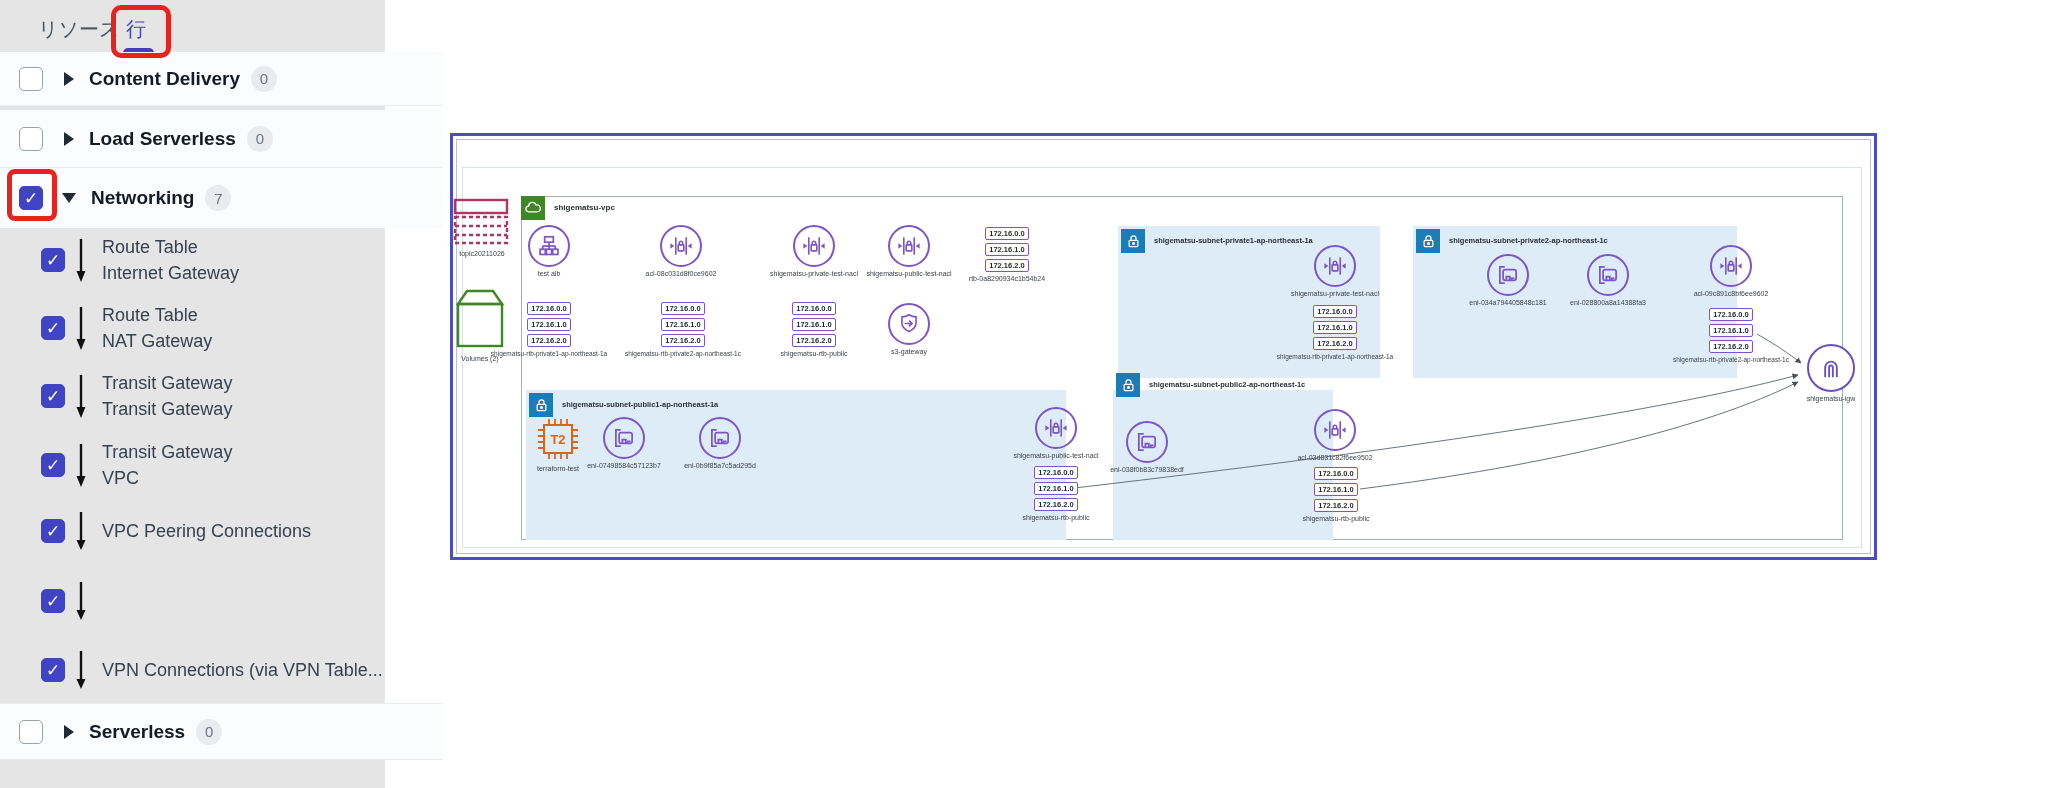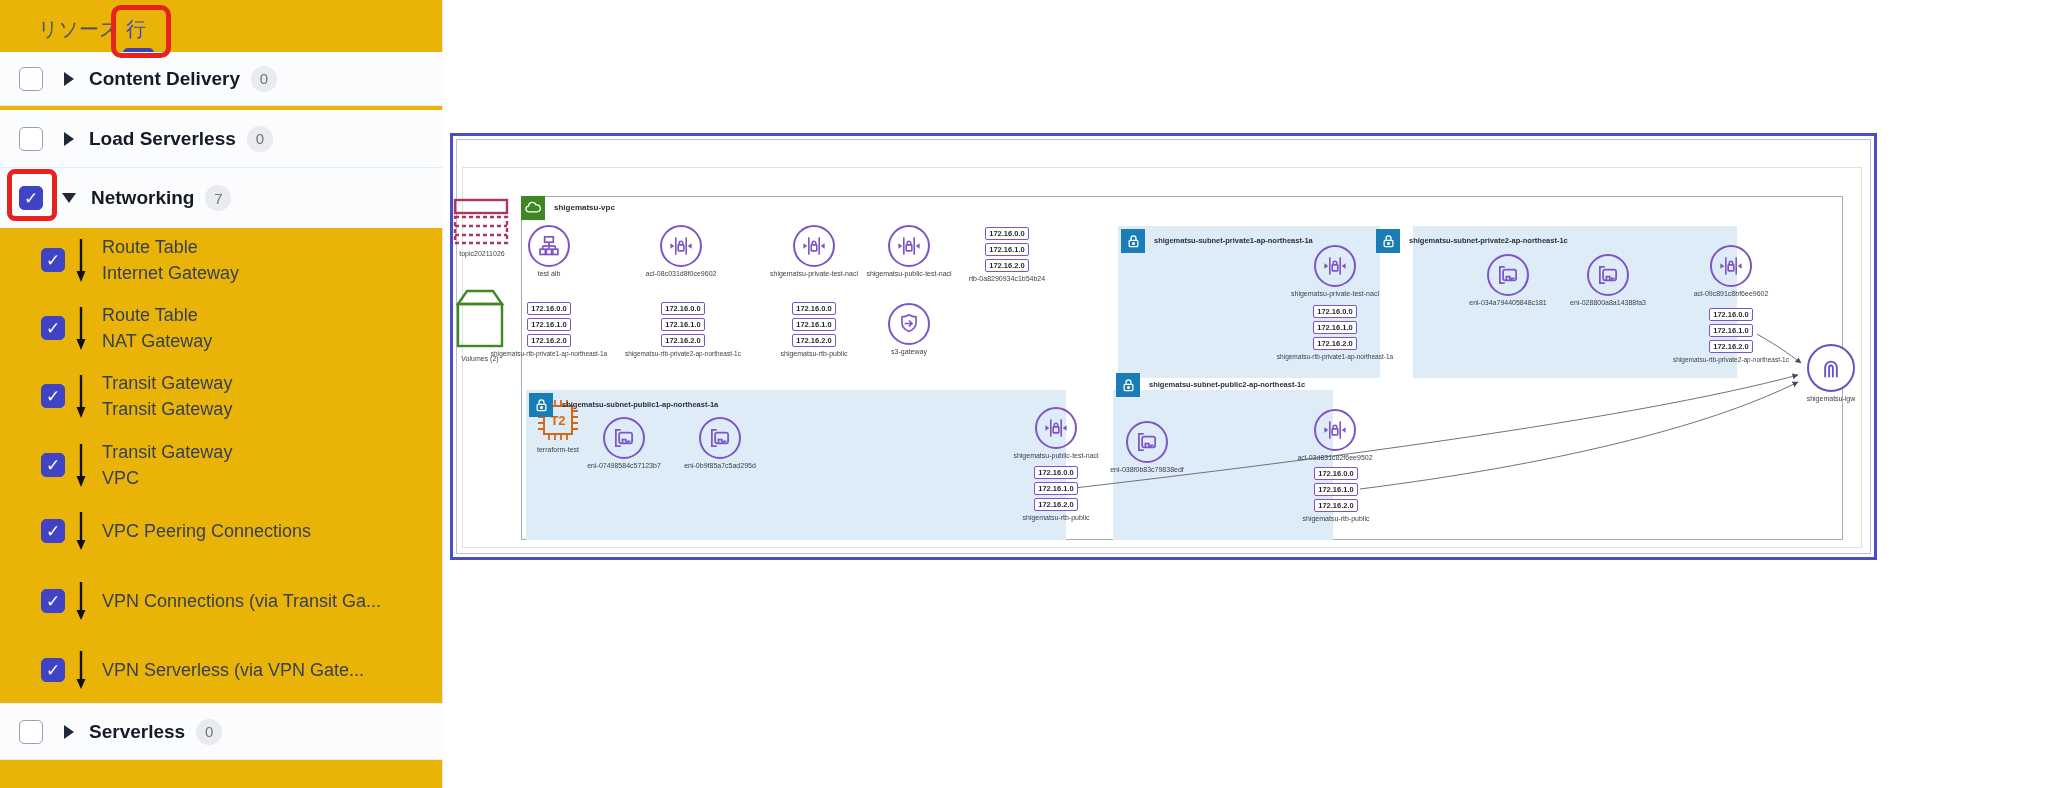--- a/index.html
+++ b/index.html
@@ -6,21 +6,21 @@
     --purple:#7d55c7; --frame:#4b4ec2; --red:#e8231f; --indigo:#4044c4;
     --subnet:#ddecf7; --subhdr:#1b7db6; --green:#3f8624; --orange:#d86613;
     --magenta:#b0355c; --txt:#3a3f47;
   }
   *{box-sizing:border-box;margin:0;padding:0}
   html,body{width:2048px;height:788px;overflow:hidden;background:#fff;
     font-family:"Liberation Sans","DejaVu Sans",sans-serif;}
   #app{position:relative;width:2048px;height:788px;background:#fff}
 
   
-  #sidebar{position:absolute;left:0;top:0;width:443px;height:788px;background:#eab308;border-right:1px solid #e3e6ea}
+  #sidebar{position:absolute;left:0;top:0;width:385px;height:788px;background:#e5e5e5;border-right:1px solid #e3e6ea}
   .tab{position:absolute;top:16px;font-size:20px}
   .tab-underline{position:absolute;left:123px;top:48px;width:31px;height:9px;background:#3d41b4;border-radius:5px 5px 0 0}
   .tabs-divider{position:absolute;left:0;top:53px;width:443px;height:1px;background:#e5e7eb}
   .anno{position:absolute;border:5px solid var(--red);border-radius:10px;z-index:9}
 
   .cat-row{position:absolute;left:0;width:443px;display:flex;align-items:center;padding-left:19px;border-bottom:1px solid #e9ecef;background:#fbfcfd}
   .cb{width:24px;height:24px;border:1.6px solid #9aa1ae;border-radius:5px;background:#fff;flex:0 0 auto;display:flex;align-items:center;justify-content:center}
   .cb.on{background:var(--indigo);border-color:var(--indigo);color:#fff;font-size:17px;font-weight:bold}
   .caret-r{width:0;height:0;border-left:10px solid #1f2937;border-top:7px solid transparent;border-bottom:7px solid transparent;margin-left:21px}
   .caret-d{width:0;height:0;border-top:10px solid #1f2937;border-left:7px solid transparent;border-right:7px solid transparent;margin-left:19px}
@@ -126,29 +126,28 @@
           <path d="M2.5 30 L11.5 30 L7 40 Z" fill="#111"></path>
         </svg>
       <span class="sub-text">VPC Peering Connections</span>
     </div>
     <div class="sub-row" style="top:580px;height:42px">
       <span class="cb on">✓</span>
       <svg class="darr" width="14" height="42" viewBox="0 0 14 42">
           <line x1="7" y1="2" x2="7" y2="31" stroke="#111" stroke-width="2.4"></line>
           <path d="M2.5 30 L11.5 30 L7 40 Z" fill="#111"></path>
         </svg>
-      <span class="sub-text">VPN Connections (via Transit Ga...</span>
     </div>
     <div class="sub-row" style="top:649px;height:42px">
       <span class="cb on">✓</span>
       <svg class="darr" width="14" height="42" viewBox="0 0 14 42">
           <line x1="7" y1="2" x2="7" y2="31" stroke="#111" stroke-width="2.4"></line>
           <path d="M2.5 30 L11.5 30 L7 40 Z" fill="#111"></path>
         </svg>
-      <span class="sub-text">VPN Serverless (via VPN Gate...</span>
+      <span class="sub-text">VPN Connections (via VPN Table...</span>
     </div>
 
     <div class="cat-row" style="top:703px;height:57px;border-top:1px solid #e9ecef">
       <span class="cb"></span>
       <span class="caret-r"></span>
       <span class="cat-label">Serverless</span>
       <span class="badge">0</span>
     </div>
   </div>
 
@@ -174,21 +173,21 @@
   <div class="hdr" style="left:1121px;top:229px">
     <span class="sq blue">
         <svg width="15" height="15" viewBox="0 0 24 24" fill="none" stroke="#fff" stroke-width="2">
           <rect x="5" y="10" width="14" height="10" rx="1.5"></rect>
           <path d="M8 10 V7 a4 4 0 0 1 8 0 v3"></path>
           <circle cx="12" cy="15" r="1.4" fill="#fff"></circle>
         </svg>
       </span>
     <span class="hdr-label" style="font-size:7.5px">shigematsu-subnet-private1-ap-northeast-1a</span>
   </div>
-  <div class="hdr" style="left:1376px;top:229px">
+  <div class="hdr" style="left:1416px;top:229px">
     <span class="sq blue">
         <svg width="15" height="15" viewBox="0 0 24 24" fill="none" stroke="#fff" stroke-width="2">
           <rect x="5" y="10" width="14" height="10" rx="1.5"></rect>
           <path d="M8 10 V7 a4 4 0 0 1 8 0 v3"></path>
           <circle cx="12" cy="15" r="1.4" fill="#fff"></circle>
         </svg>
       </span>
     <span class="hdr-label" style="font-size:7.5px">shigematsu-subnet-private2-ap-northeast-1c</span>
   </div>
   <div class="hdr" style="left:529px;top:393px">
@@ -395,21 +394,21 @@
   </div>
   <div class="node" style="left:1671px;top:308px">
     <span class="stack">
       <span class="cidr">172.16.0.0</span>
       <span class="cidr">172.16.1.0</span>
       <span class="cidr">172.16.2.0</span>
     </span>
     <span class="nlabel" style="font-size:6.5px">shigematsu-rtb-private2-ap-northeast-1c</span>
   </div>
 
-  <div class="node" style="left:498px;top:397px">
+  <div class="node" style="left:498px;top:416px">
     <svg width="46" height="46" viewBox="0 0 46 46" fill="none" stroke="#d86613" stroke-width="2">
       <rect x="9" y="9" width="28" height="28"></rect>
       <g stroke-width="1.8">
         <path d="M14 9 V3 M20 9 V3 M26 9 V3 M32 9 V3 M14 43 V37 M20 43 V37 M26 43 V37 M32 43 V37 M9 14 H3 M9 20 H3 M9 26 H3 M9 32 H3 M43 14 H37 M43 20 H37 M43 26 H37 M43 32 H37"></path>
       </g>
       <text x="23" y="28" text-anchor="middle" font-size="13" font-weight="bold" fill="#d86613" stroke="none">T2</text>
     </svg>
     <span class="nlabel">terraform-test</span>
   </div>
   <div class="node" style="left:564px;top:417px">

